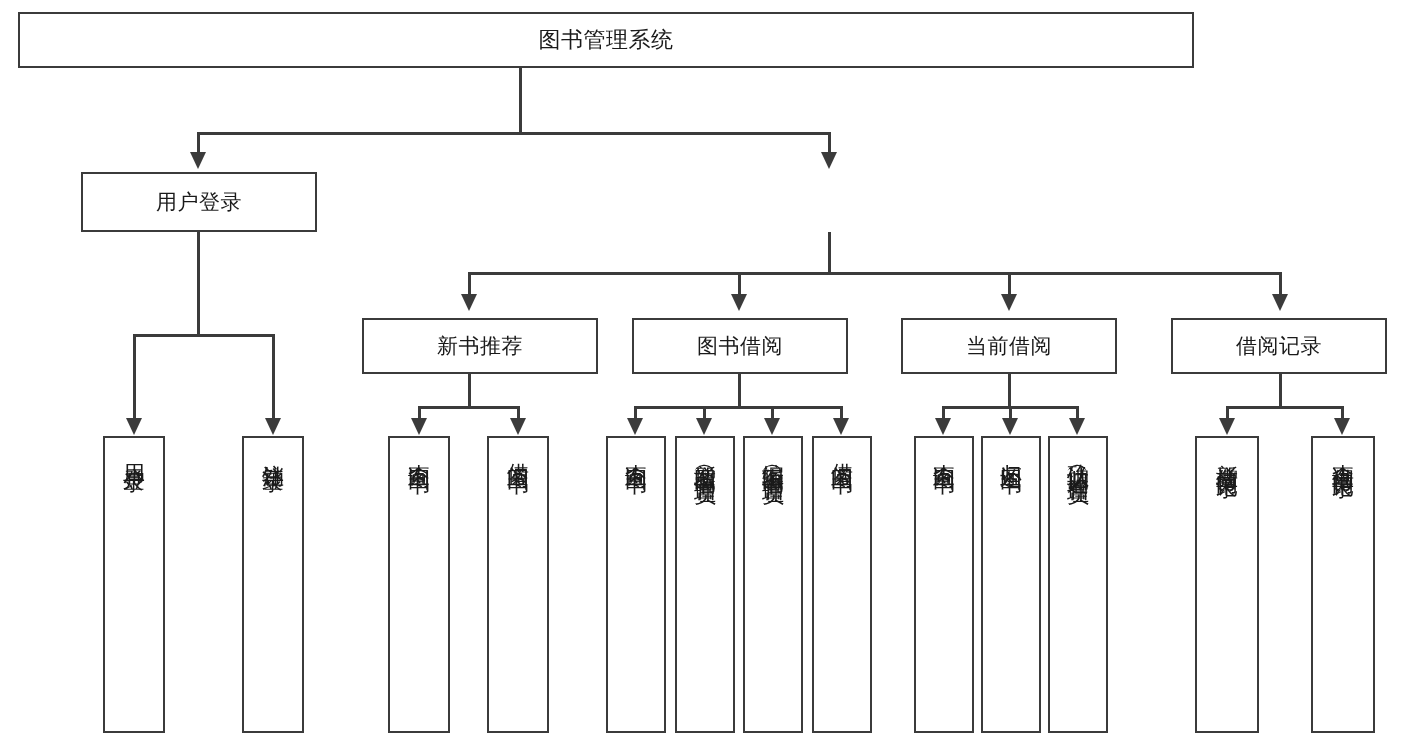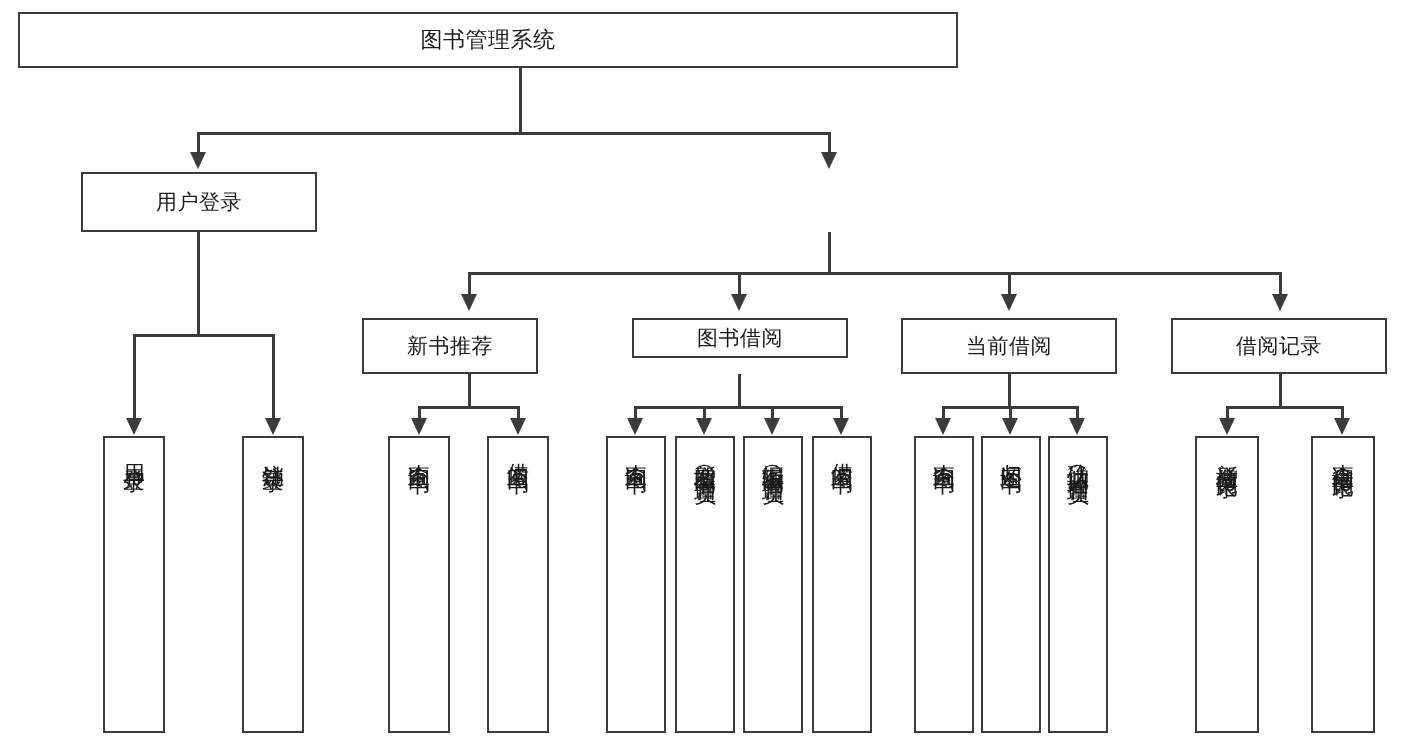--- a/index.html
+++ b/index.html
@@ -76,21 +76,21 @@
     color: #b9b9b9;
     white-space: nowrap;
     letter-spacing: 0.5px;
   }
 </style>
 </head>
 <body>
 
 <div id="canvas">
 
-  <div class="node horiz root" style="left:18px; top:12px; width:940px; height:56px;">
+  <div class="node horiz root" style="left:18px; top:12px; width:1176px; height:56px;">
     <span class="label">图书管理系统</span>
   </div>
 
   <div class="vline" style="left:519px; top:68px; height:66px;"></div>
   <div class="hline" style="left:197px; top:132px; width:634px;"></div>
   <div class="vline" style="left:197px; top:132px; height:22px;"></div>
   <div class="arrow" style="left:190px; top:152px;"></div>
   <div class="vline" style="left:828px; top:132px; height:22px;"></div>
   <div class="arrow" style="left:821px; top:152px;"></div>
 
@@ -110,24 +110,24 @@
   <div class="hline" style="left:468px; top:272px; width:814px;"></div>
   <div class="vline" style="left:468px; top:272px; height:24px;"></div>
   <div class="arrow" style="left:461px; top:294px;"></div>
   <div class="vline" style="left:738px; top:272px; height:24px;"></div>
   <div class="arrow" style="left:731px; top:294px;"></div>
   <div class="vline" style="left:1008px; top:272px; height:24px;"></div>
   <div class="arrow" style="left:1001px; top:294px;"></div>
   <div class="vline" style="left:1279px; top:272px; height:24px;"></div>
   <div class="arrow" style="left:1272px; top:294px;"></div>
 
-  <div class="node horiz" style="left:362px; top:318px; width:176px; height:56px;">
+  <div class="node horiz" style="left:362px; top:318px; width:236px; height:56px;">
     <span class="label">新书推荐</span>
   </div>
-  <div class="node horiz" style="left:632px; top:318px; width:216px; height:40px;">
+  <div class="node horiz" style="left:632px; top:318px; width:216px; height:56px;">
     <span class="label">图书借阅</span>
   </div>
   <div class="node horiz" style="left:901px; top:318px; width:216px; height:56px;">
     <span class="label">当前借阅</span>
   </div>
   <div class="node horiz" style="left:1171px; top:318px; width:216px; height:56px;">
     <span class="label">借阅记录</span>
   </div>
 
   <div class="vline" style="left:468px; top:374px; height:34px;"></div>

